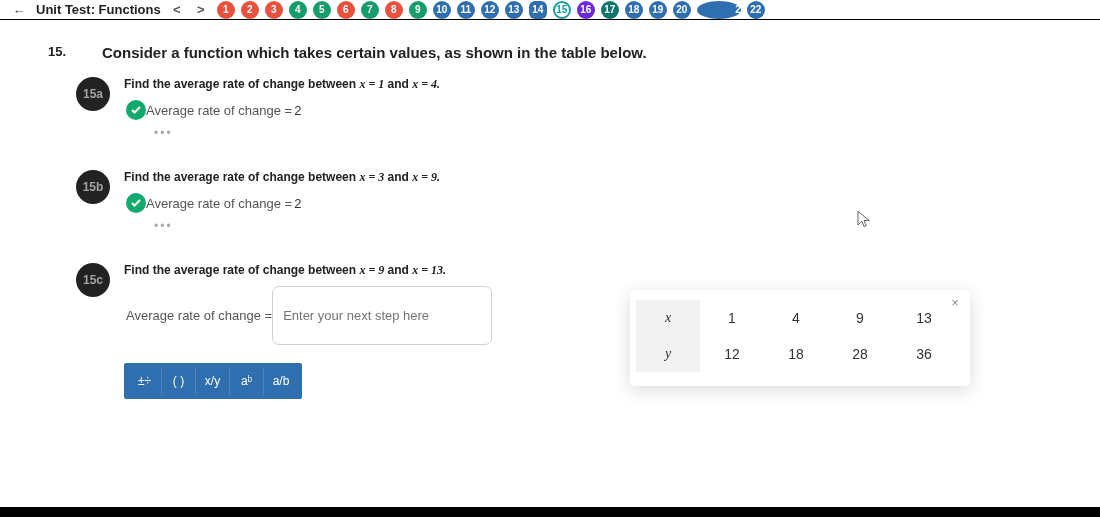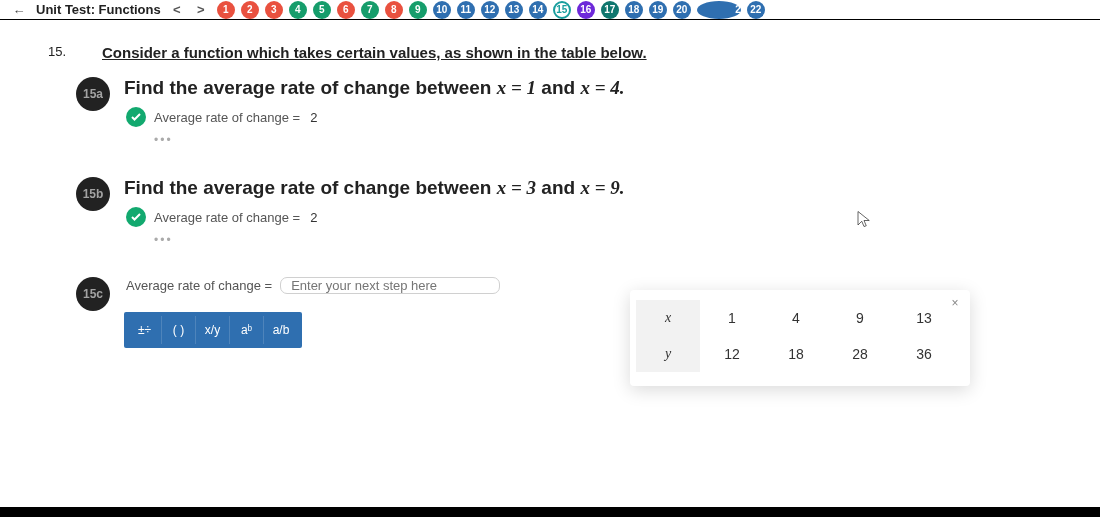--- a/index.html
+++ b/index.html
@@ -6,34 +6,34 @@
   body { font-family: -apple-system, BlinkMacSystemFont, "Segoe UI", Arial, sans-serif; background: #fff; width: 1100px; height: 517px; overflow: hidden; color: #222; }
   .topbar { display: flex; align-items: center; gap: 8px; padding: 0 10px; height: 20px; border-bottom: 1px solid #000; background: #fff; font-size: 13px; font-weight: 600; }
   .topbar .nav-arrow { width: 18px; height: 18px; display: inline-flex; align-items: center; justify-content: center; color: #444; cursor: pointer; }
   .topbar .title { }
   .topbar .chev { width: 16px; text-align:center; color:#555; cursor:pointer; font-weight:700; }
   .bubbles { display:flex; gap:6px; }
   .bubble { width:18px; height:18px; border-radius:50%; display:inline-flex; align-items:center; justify-content:center; font-size:10px; font-weight:700; color:#fff; cursor:pointer; }
   .bubble.active { background:#fff; border:2px solid #1a9e9e; color:#1a9e9e; width:18px; height:18px; }
 
   .page { padding: 18px 28px 0 36px; position: relative; }
-  .qnum { position:absolute; left:48px; top:24px; font-size:13px; font-weight:400; }
-  .qtext { margin-left: 66px; font-size:15px; font-weight:700; padding-top:6px;text-decoration:underline; }
+  .qnum { position:absolute; left:48px; top:24px; font-size:13px; font-weight:700; }
+  .qtext { margin-left: 66px; font-size:15px; font-weight:700; padding-top:6px; }
   .part { display:flex; gap:14px; margin-top:16px; margin-left:40px; }
   .badge { width:34px; height:34px; border-radius:50%; background:#222; color:#a3a3a3; font-size:12px; font-weight:700; display:flex; align-items:center; justify-content:center; flex:0 0 34px; }
   .part-body { flex:1; }
-  .prompt { font-size:19px; font-weight:600; margin-bottom:8px; }
+  .prompt { font-size:12px; font-weight:600; margin-bottom:8px; }
   .math { font-style: italic; font-family: "Times New Roman", serif; }
-  .ansrow { display:flex; align-items:center; gap:8px; margin-left:2px; margin-top:0; }
+  .ansrow { display:flex; align-items:center; margin-left:2px; margin-top:8px; }
   .check { width:20px; height:20px; border-radius:50%; background:#12a96f; display:inline-flex; align-items:center; justify-content:center; }
   .check svg { width:12px; height:12px; }
   .anslabel { font-size:13px; color:#555; }
   .ansval { font-size:13px; color:#333; margin-left:2px; }
   .dots { margin-left:30px; margin-top:6px; color:#aaa; font-size:12px; letter-spacing:2px; }
-  .inputbox { border:1px solid #d0d0d0; border-radius:7px; padding:0 10px; font-size:13px; color:#999; width:220px; background:#fff; outline:none; }
+  .inputbox { border:1px solid #d0d0d0; border-radius:7px; padding:21px 10px; font-size:13px; color:#999; width:220px; background:#fff; outline:none; }
   .toolbar { margin-top:18px; margin-left:0; background:#2f6fb0; display:inline-flex; gap:0; padding:4px; border-radius:2px; }
   .toolbtn { width:34px; height:28px; display:inline-flex; align-items:center; justify-content:center; color:#fff; font-size:12px; cursor:pointer; border-right:1px solid rgba(255,255,255,.15); }
   .toolbtn:last-child { border-right:none; }
 
   .data-table-wrap { position:absolute; right:130px; top:270px; background:#fff; border-radius:4px; box-shadow:0 4px 18px rgba(0,0,0,0.15); padding:10px 14px 14px 6px; }
   .close-x { position:absolute; right:6px; top:4px; width:18px; height:18px; border-radius:50%; display:flex; align-items:center; justify-content:center; font-size:12px; color:#888; cursor:pointer; }
   .dtable { border-collapse: collapse; }
   .dtable td { width:64px; height:36px; text-align:center; font-size:14px; color:#333; }
   .dtable .hdr { background:#f2f2f2; font-style:italic; font-family:"Times New Roman",serif; }
   .cursor-ptr { position:absolute; left:855px; top:190px; pointer-events:none; }
@@ -56,21 +56,21 @@
       <span class="bubble" style="background: rgb(22, 157, 107);">4</span>
       <span class="bubble" style="background: rgb(22, 157, 107);">5</span>
       <span class="bubble" style="background: rgb(233, 81, 63);">6</span>
       <span class="bubble" style="background: rgb(22, 157, 107);">7</span>
       <span class="bubble" style="background: rgb(233, 81, 63);">8</span>
       <span class="bubble" style="background: rgb(22, 157, 107);">9</span>
       <span class="bubble" style="background: rgb(47, 111, 176);">10</span>
       <span class="bubble" style="background: rgb(47, 111, 176);">11</span>
       <span class="bubble" style="background: rgb(47, 111, 176);">12</span>
       <span class="bubble" style="background: rgb(47, 111, 176);">13</span>
-      <span class="bubble" style="background: rgb(47, 111, 176);">14</span>
+      <span class="bubble" style="background: rgb(47, 111, 176); border-radius: 6px;">14</span>
       <span class="bubble active">15</span>
       <span class="bubble" style="background: #6d28d9;">16</span>
       <span class="bubble" style="background: #0f766e;">17</span>
       <span class="bubble" style="background: rgb(47, 111, 176);">18</span>
       <span class="bubble" style="background: rgb(47, 111, 176);">19</span>
       <span class="bubble" style="background: rgb(47, 111, 176);">20</span>
       <span class="bubble" style="background: rgb(47, 111, 176); padding-left: 44px;">21</span>
       <span class="bubble" style="background: rgb(47, 111, 176);">22</span>
     </span>
 </div>
@@ -113,20 +113,23 @@
         <span class="anslabel">Average rate of change =</span>
         <span class="ansval">2</span>
       </div>
       <div class="dots">•••</div>
     </div>
   </div>
 
   <div class="part" style="margin-top:30px">
     <div class="badge">15c</div>
     <div class="part-body">
+      <div class="prompt">
+        <span>Find the average rate of change between </span><span class="math">x = 9</span><span> and </span><span class="math">x = 13.</span>
+      </div>
       <div class="ansrow">
         <span class="anslabel" style="margin-left:0">Average rate of change =</span>
         <input class="inputbox" placeholder="Enter your next step here" style="">
       </div>
       <div class="toolbar">
         <span class="toolbtn">±÷</span>
         <span class="toolbtn">( )</span>
         <span class="toolbtn">x/y</span>
         <span class="toolbtn">aᵇ</span>
         <span class="toolbtn">a/b</span>

